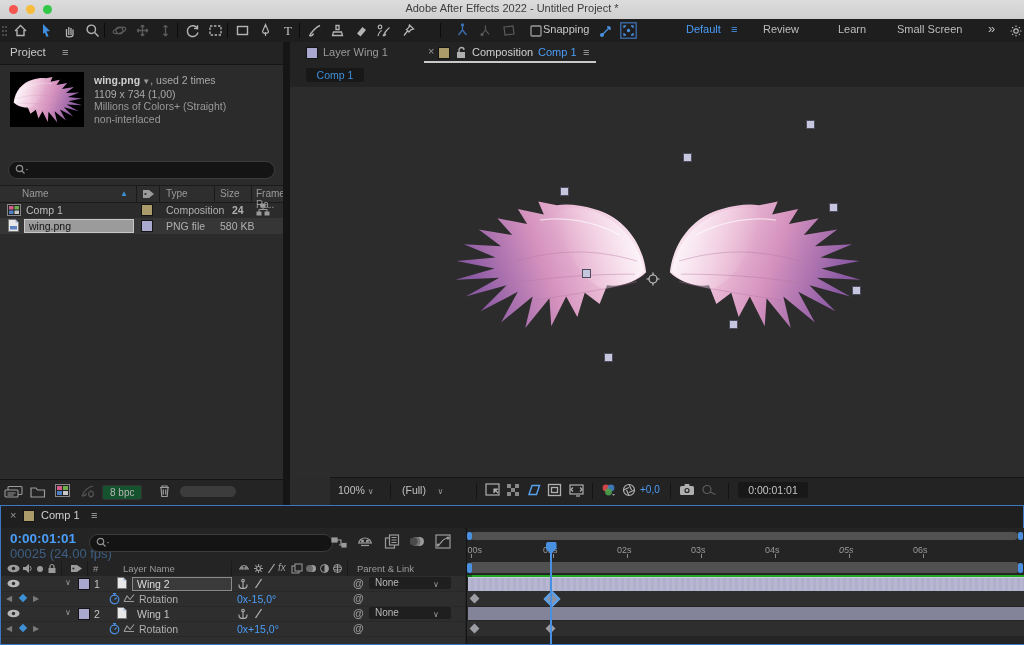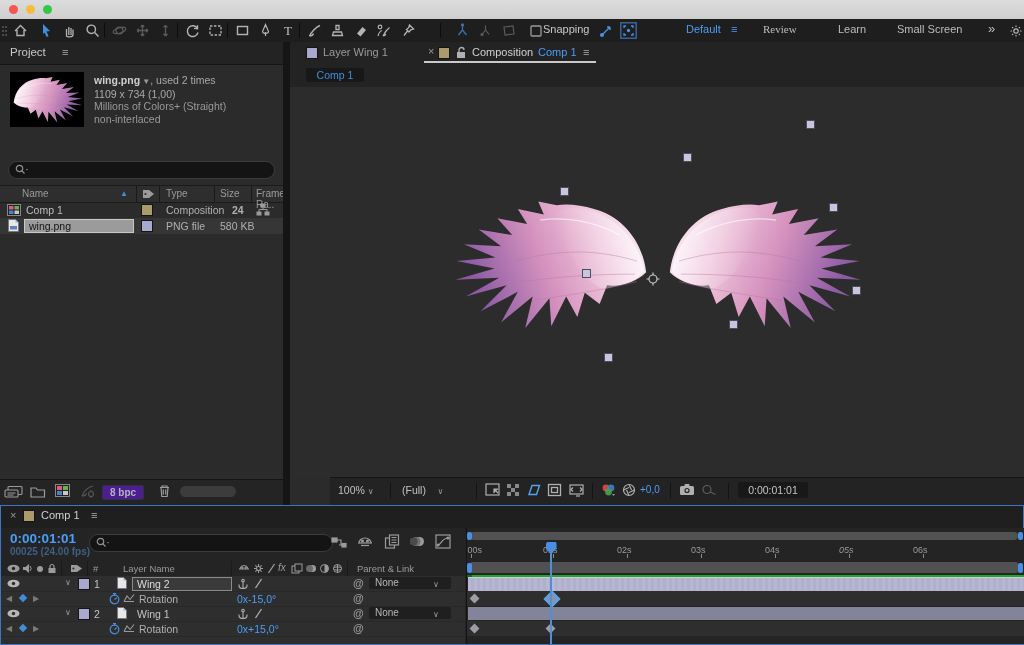--- a/index.html
+++ b/index.html
@@ -103,20 +103,21 @@
         <path fill="none" stroke="#b577a0" stroke-width="1" opacity="0.45" d="M12,70 C52,58 92,56 142,70 M14,84 C52,84 102,86 152,95 M12,92 C42,100 82,106 122,112"></path>
         <path fill="none" stroke="#ffffff" stroke-width="1.4" opacity="0.6" d="M30,42 C60,26 92,22 116,26"></path>
       </g>
     </defs>
   </svg>
 
   <div class="titlebar">
     <span class="tl-light" style="left:9px;background:#f5574e;"></span>
     <span class="tl-light" style="left:26px;background:#f6bd3c;"></span>
     <span class="tl-light" style="left:43px;background:#33c748;"></span>
+    <div class="win-title">Adobe After Effects 2022 - Untitled Project *</div>
   </div>
 
   <div class="toolbar">
     <span class="tool icon" style="left:0;width:8px;">
       <svg width="6" height="14">
           <g fill="#5a5a5a">
             <circle cx="2" cy="3" r="1"></circle>
             <circle cx="2" cy="7" r="1"></circle>
             <circle cx="2" cy="11" r="1"></circle>
             <circle cx="5" cy="3" r="1"></circle>
@@ -249,21 +250,21 @@
     <span class="tool icon" style="left:618px;">
       <svg width="17" height="17" stroke="#4a90e0" fill="none" stroke-width="1.3">
           <rect x="0.8" y="0.8" width="15.4" height="15.4" stroke="#3b6fb0"></rect>
           <path d="M4,6 V4 H6 M11,4 H13 V6 M13,11 V13 H11 M6,13 H4 V11"></path>
           <circle cx="8.5" cy="8.5" r="1" fill="#4a90e0"></circle>
         </svg>
       </span>
 
     <span class="ws-label" style="left:686px;color:#4a9df8;">Default</span>
     <span class="ws-label hamb" style="left:731px;color:#4a9df8;">≡</span>
-    <span class="ws-label" style="left:763px;font-family:Liberation Serif, serif;">Review</span>
+    <span class="ws-label" style="left:763px;">Review</span>
     <span class="ws-label" style="left:838px;">Learn</span>
     <span class="ws-label" style="left:897px;">Small Screen</span>
     <span class="ws-label" style="left:988px;font-size:13px;top:2px;">»</span>
     <span class="tool icon" style="left:1006px;">
       <svg width="14" height="14" stroke="#b4b4b4" fill="none" stroke-width="1.2">
           <circle cx="7" cy="7" r="2.2"></circle>
           <path d="M7,1.5 V3 M7,11 V12.5 M1.5,7 H3 M11,7 H12.5 M3.1,3.1 L4.2,4.2 M9.8,9.8 L10.9,10.9 M10.9,3.1 L9.8,4.2 M4.2,9.8 L3.1,10.9"></path>
         </svg>
       </span>
   </div>
@@ -372,21 +373,21 @@
             <rect x="8" y="7" width="5" height="4" fill="#c9c9c9"></rect>
           </svg>
         </span>
       <span class="abs icon grayed" style="left:80px;top:4px;">
         <svg width="15" height="14" stroke="#9b9b9b" fill="none" stroke-width="1.2">
             <path d="M2,12 C4,7 8,3 13,2 M2,12 C4.5,12 6,11 6.5,9.5"></path>
             <circle cx="11" cy="10" r="2.5"></circle>
             <path d="M11,7 V6 M11,13 V14"></path>
           </svg>
         </span>
-      <span class="abs" style="left:102px;top:5px;background:#4c1d95;border:1px solid #333;border-radius:2px;padding:1px 7px;font-size:10px;color:#b4b4b4;font-weight:bold;">8 bpc</span>
+      <span class="abs" style="left:102px;top:5px;background:#14532d;border:1px solid #333;border-radius:2px;padding:1px 7px;font-size:10px;color:#b4b4b4;">8 bpc</span>
       <span class="abs icon" style="left:158px;top:4px;">
         <svg width="13" height="14" stroke="#9b9b9b" fill="none" stroke-width="1.2">
             <path d="M2,3.5 h9 M4,3.5 V2 h5 v1.5 M3,3.5 l0.8,9 h5.4 l0.8,-9 M5.3,5.5 v5 M7.7,5.5 v5"></path>
           </svg>
         </span>
       <span class="abs" style="left:180px;top:6px;width:56px;height:11px;background:#3c3c3c;border-radius:6px;"></span>
     </div>
   </div>
 
   <div class="pgap"></div>
@@ -511,21 +512,21 @@
   <div class="timeline">
     <div class="tl-tabrow">
       <span class="abs" style="left:9px;top:3px;color:#9a9a9a;font-size:11px;">×</span>
       <span class="swatch abs" style="left:22px;top:4px;background:#ab9b6b;"></span>
       <span class="abs" style="left:40px;top:3px;font-size:11px;color:#d0d0d0;">Comp 1</span>
       <span class="hamb abs" style="left:90px;top:3px;">≡</span>
     </div>
 
     <div class="tl-ctrl">
       <span class="abs blue" style="left:9px;top:3px;font-size:13.5px;font-weight:bold;">0:00:01:01</span>
-      <span class="abs" style="left:9px;top:18px;font-size:10px;color:#3f5f85;font-weight:bold;">00025 (24.00 fps)</span>
+      <span class="abs" style="left:9px;top:18px;font-size:13px;color:#3f5f85;">00025 (24.00 fps)</span>
       <span class="search abs" style="left:88px;top:6px;width:242px;height:16px;">
         <svg width="16" height="12" style="margin:2px 0 0 6px;" stroke="#8f8f8f" fill="none" stroke-width="1.2">
             <circle cx="4.5" cy="4.5" r="3.2"></circle>
             <path d="M7,7 L9.5,9.5"></path>
             <path d="M11,5 l2,0 l-1,1.6 z" fill="#8f8f8f" stroke="none"></path>
           </svg></span>
       <span class="abs icon" style="left:330px;top:8px;">
         <svg width="16" height="13" stroke="#9b9b9b" fill="none" stroke-width="1.2">
             <rect x="1" y="2" width="5" height="4" fill="#9b9b9b"></rect>
             <path d="M6,4 H10 V9 M10,9 h-2 M10,9 h3"></path>

